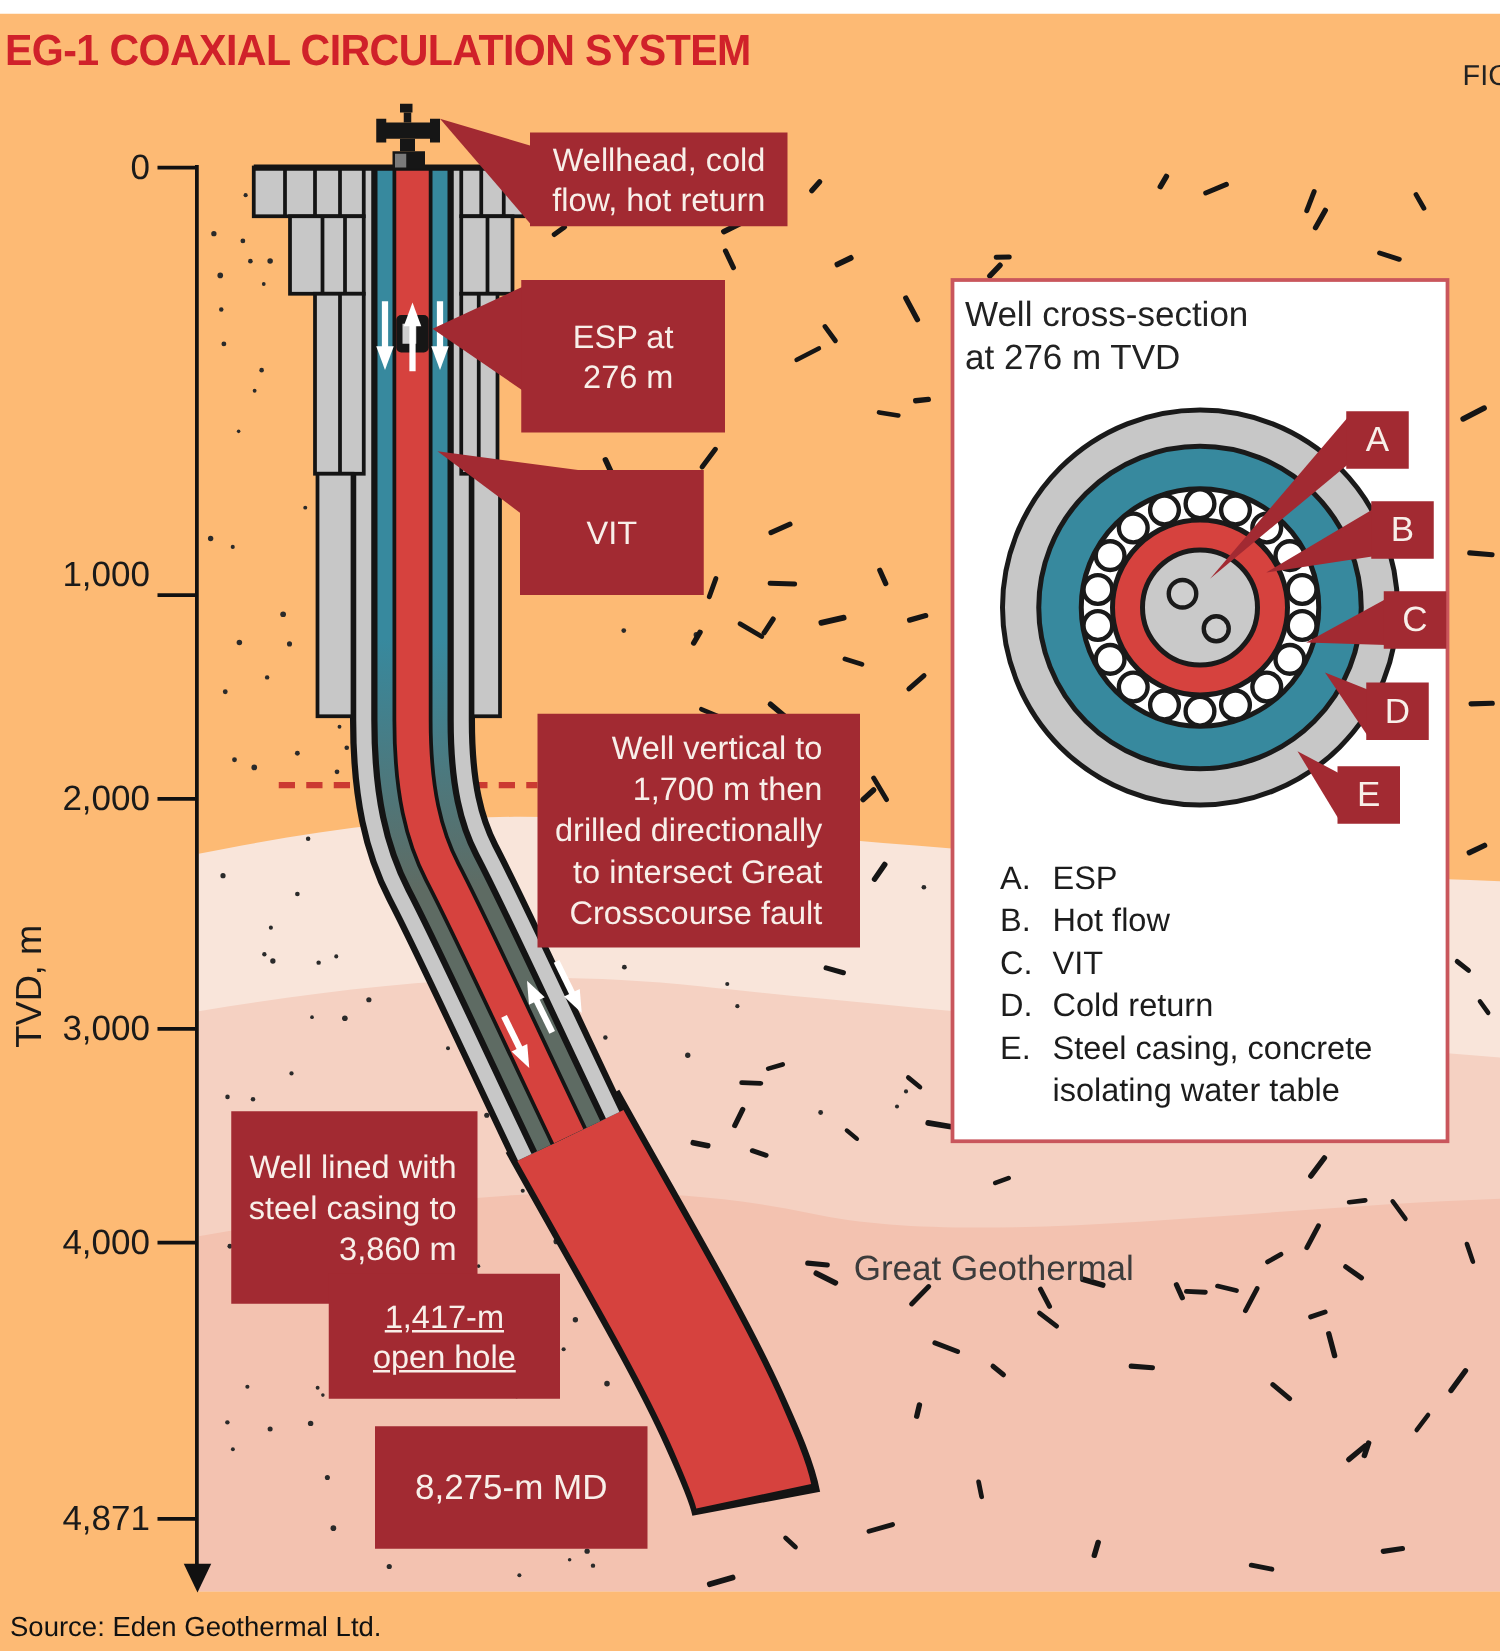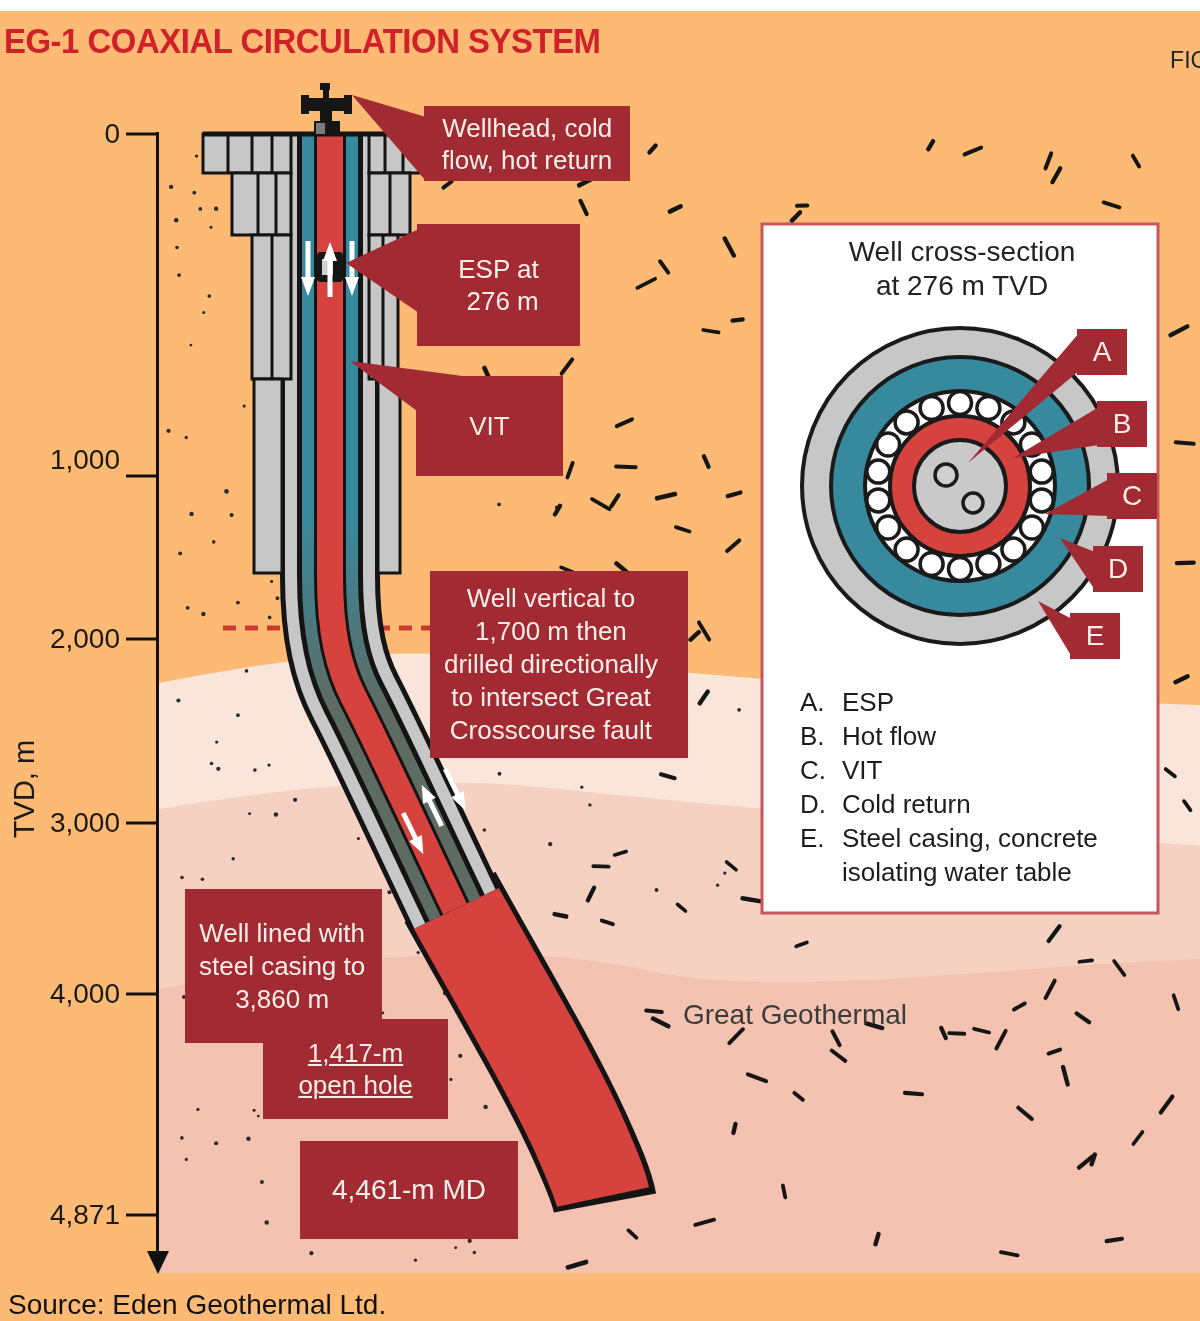--- a/index.html
+++ b/index.html
@@ -16,30 +16,30 @@
   #page-title{left:4px;top:10px;font-size:35px;font-weight:bold;color:var(--title_red);
       letter-spacing:-.5px;transform:scaleX(.94);transform-origin:left top;white-space:nowrap;}
   #fig-label{left:1124px;top:36px;width:110px;text-align:right;font-size:23px;color:#222;}
   .tick{left:8px;width:112px;text-align:right;font-size:28px;color:var(--ink);}
   #axis-title{left:-82px;top:758px;width:220px;height:40px;text-align:center;font-size:29px;
       transform:rotate(-90deg);transform-origin:center;}
   .callout{background:var(--accent);color:#f8efe9;font-size:26px;line-height:32px;
       white-space:pre-line;display:flex;align-items:center;box-sizing:border-box;}
   .c-center{justify-content:center;text-align:center;}
   .c-block{justify-content:center;text-align:right;}
-  .c-left{padding:14px 14px;text-align:center;}
+  .c-left{padding:14px 14px;text-align:right;}
   .ltr{width:50px;height:46px;background:var(--accent);color:#f8efe9;font-size:28px;
       display:flex;align-items:center;justify-content:center;}
-  #inset-title{left:772px;top:224px;width:380px;text-align:center;font-size:28px;line-height:34px;
+  #inset-title{left:772px;top:224px;width:380px;text-align:left;font-size:28px;line-height:34px;
       color:#222;white-space:pre-line;}
   .legend-row{left:800px;width:360px;display:flex;font-size:26px;line-height:34px;color:#1c1c1c;}
   .legend-key{flex:0 0 42px;}
   .legend-text{white-space:pre-line;}
   #terrain-label{left:655px;top:988px;width:280px;text-align:center;font-size:28px;color:#3c3c3c;}
-  #source-line{left:8px;top:1278px;font-size:28px;color:#111;}
+  #source-line{left:8px;top:1278px;font-size:22px;color:#111;}
 </style>
 </head>
 <body>
 
 <div id="stage">
 
 <svg id="art" width="1200" height="1321" viewBox="0 0 1200 1321">
   <defs>
     <linearGradient id="ann" gradientUnits="userSpaceOnUse" x1="0" y1="500" x2="0" y2="700">
       <stop offset="0" stop-color="#37899e"></stop>
@@ -436,21 +436,21 @@
 <div class="abs callout c-left" style="left:430px;top:560px;width:258px;height:187px;line-height:33px;">Well vertical to
 1,700 m then
 drilled directionally
 to intersect Great
 Crosscourse fault</div>
 <div class="abs callout c-left" style="left:185px;top:878px;width:197px;height:154px;line-height:33px;">Well lined with
 steel casing to
 3,860 m</div>
 <div class="abs callout c-center" style="left:263px;top:1008px;width:185px;height:100px;text-decoration:underline;">1,417-m
 open hole</div>
-<div class="abs callout c-center" style="left:300px;top:1130px;width:218px;height:98px;font-size:28px;">4,461-m MD</div>
+<div class="abs callout c-center" style="left:300px;top:1130px;width:218px;height:98px;font-size:28px;">8,275-m MD</div>
 
 <div class="abs" id="inset-title">Well cross-section
 at 276 m TVD</div>
 
 <div class="abs ltr" style="left:1077px;top:318px;">A</div>
 <div class="abs ltr" style="left:1097px;top:390px;">B</div>
 <div class="abs ltr" style="left:1107px;top:462px;">C</div>
 <div class="abs ltr" style="left:1093px;top:535px;">D</div>
 <div class="abs ltr" style="left:1070px;top:602px;">E</div>
 

